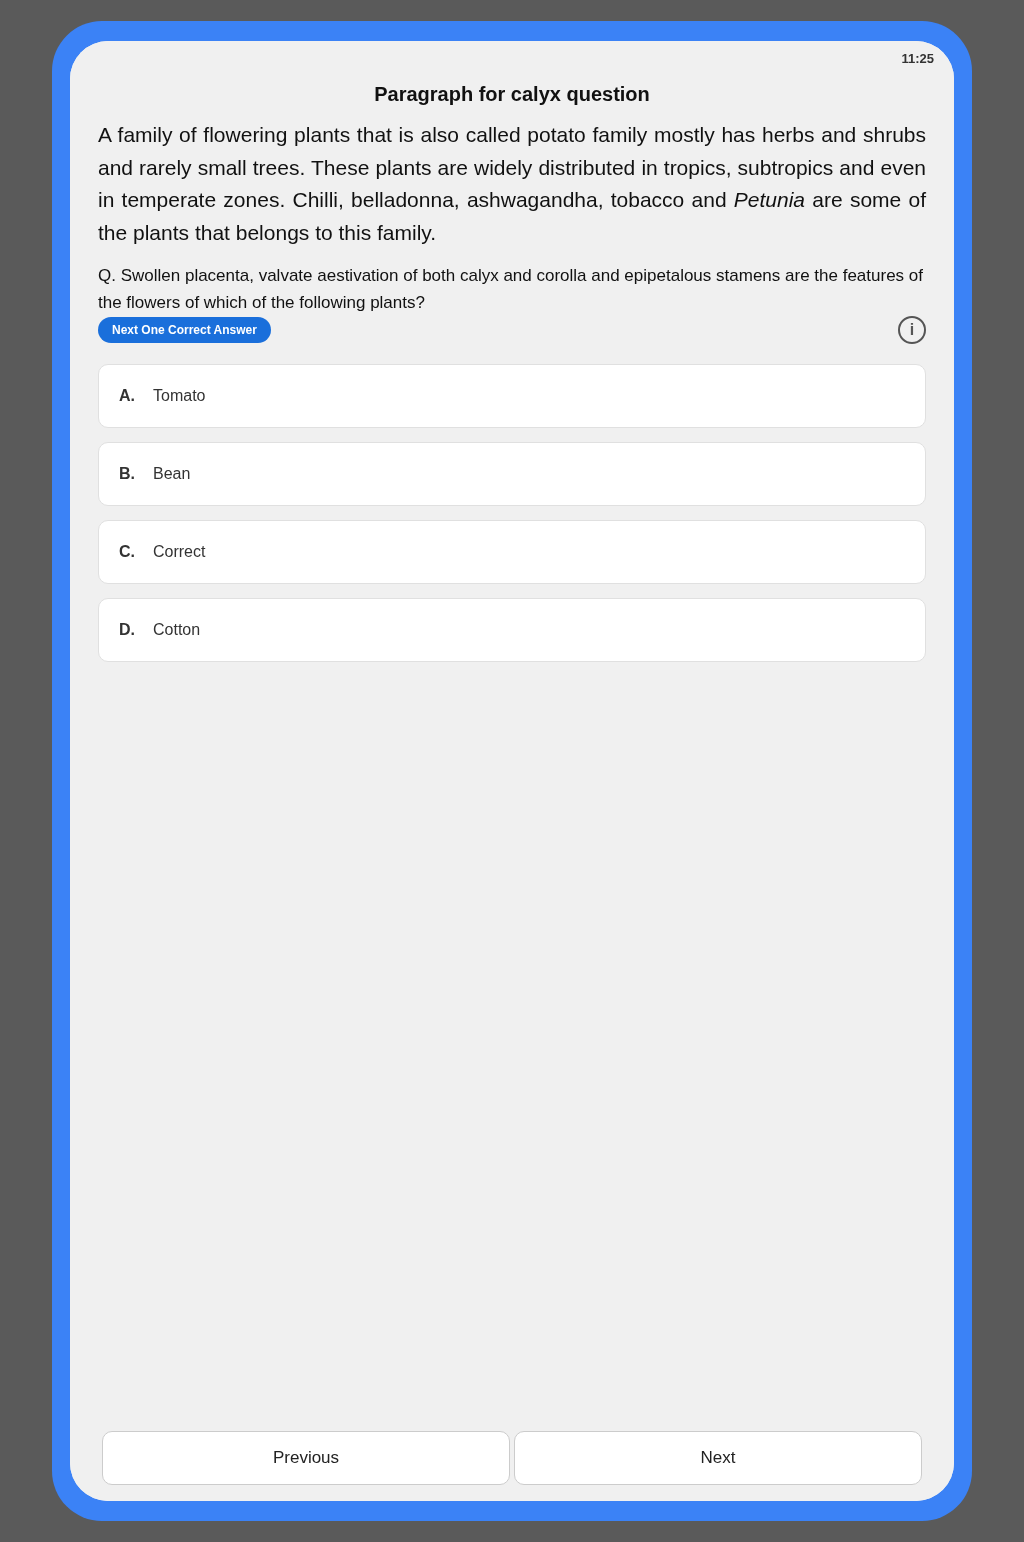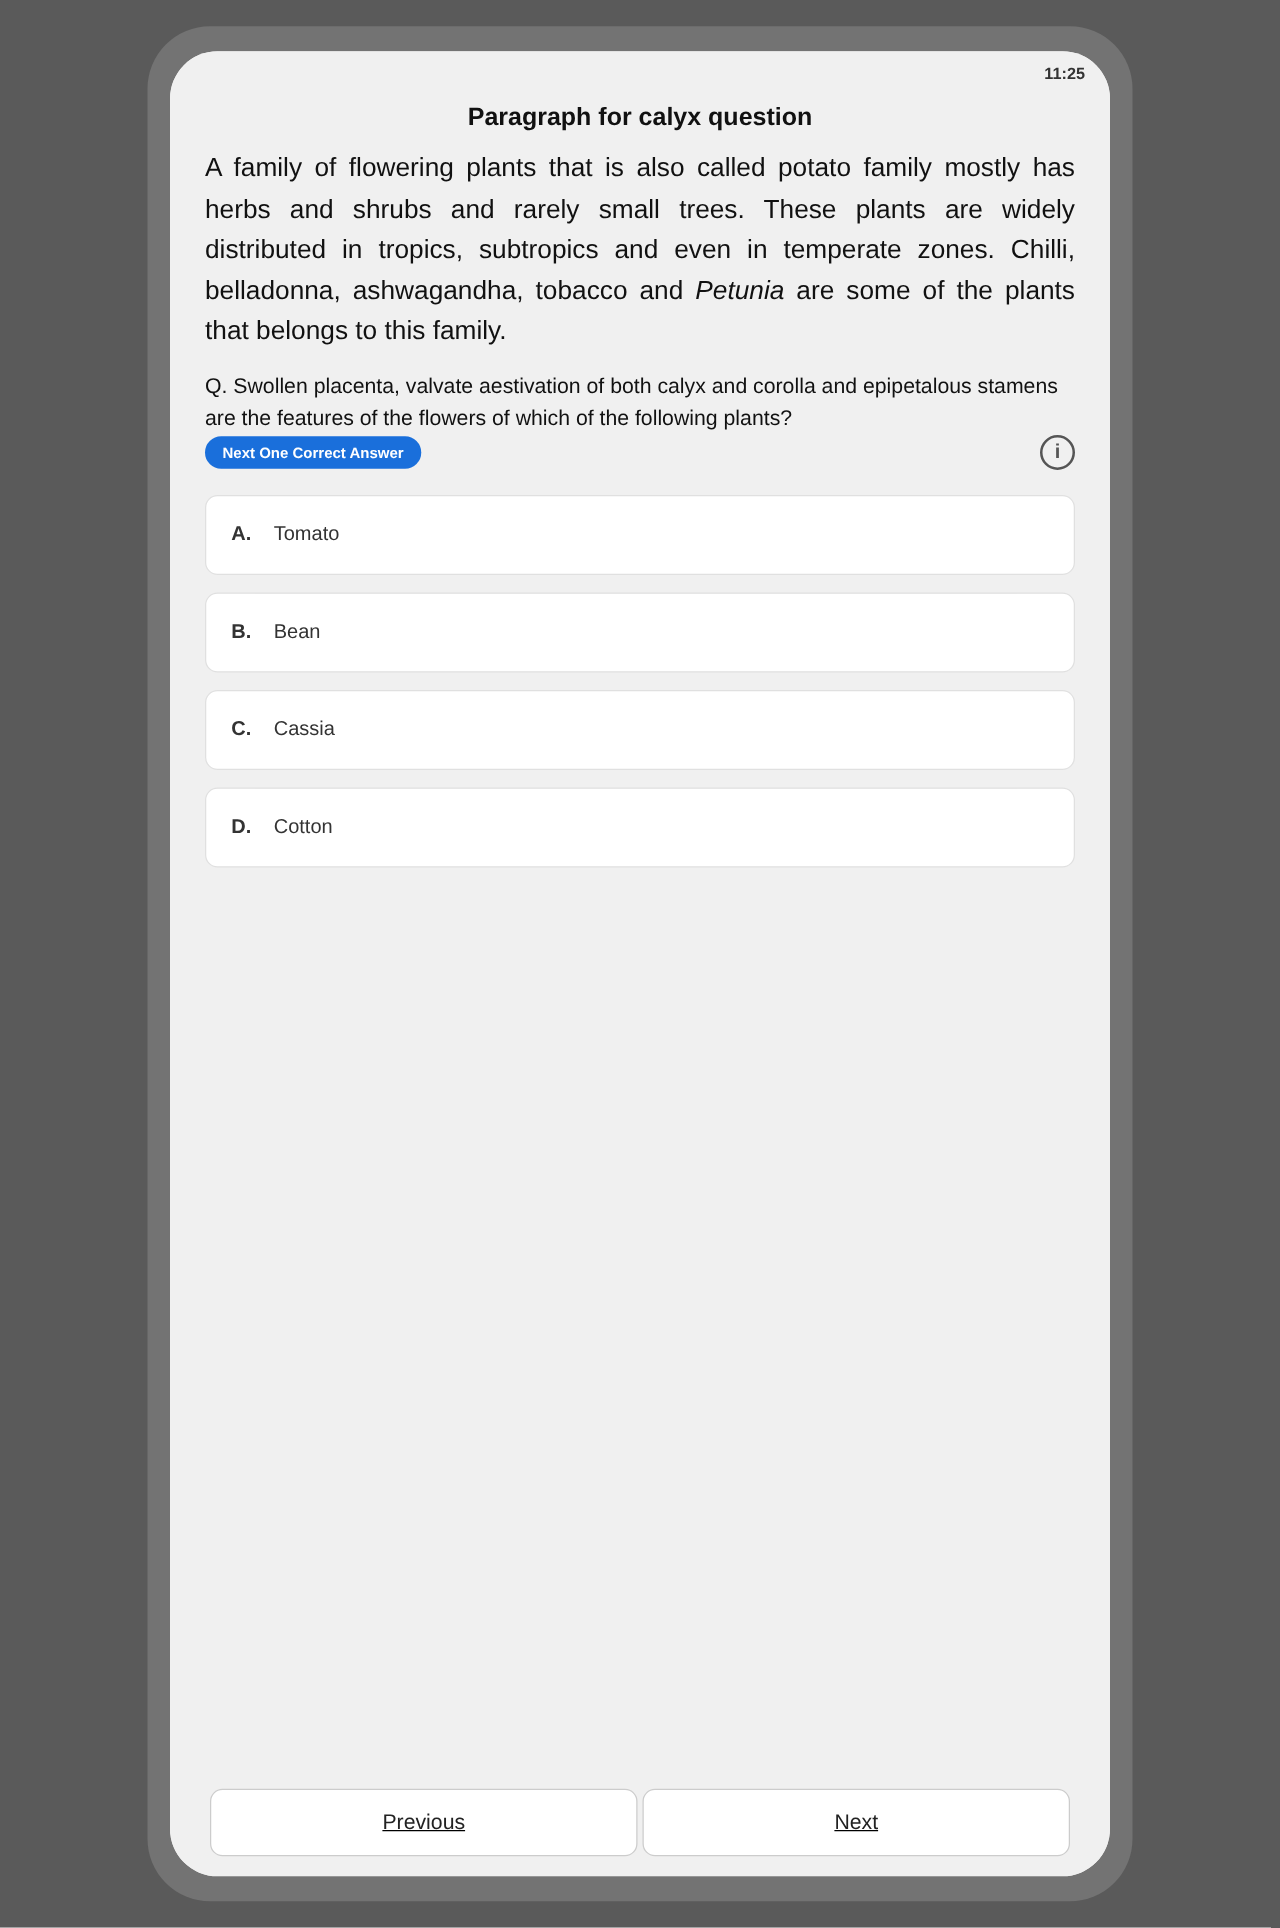--- a/index.html
+++ b/index.html
@@ -13,23 +13,23 @@
       height: 1542px;
       background-color: #5a5a5a;
       display: flex;
       justify-content: center;
       align-items: center;
       font-family: 'Arial', sans-serif;
       overflow: hidden;
     }
 
     .phone-frame {
-      width: 788px;
+      width: 920px;
       height: 1500px;
-      background-color: #737373;
+      background-color: #3b82f6;
       border-radius: 50px;
       padding: 20px 18px;
       position: relative;
       display: flex;
       flex-direction: column;
     }
 
     .phone-screen {
       width: 100%;
       height: 100%;
@@ -150,21 +150,20 @@
     .option-text {
       font-size: 16px;
       color: #333;
     }
 
     .nav-buttons {
       display: flex;
       gap: 4px;
       padding: 0 4px;
       margin-top: auto;
-      text-decoration: underline;
     }
 
     .nav-btn {
       flex: 1;
       background-color: #fff;
       border: 1.5px solid #ccc;
       border-radius: 10px;
       padding: 16px;
       font-size: 17px;
       font-weight: 500;
@@ -205,21 +204,21 @@
           <span class="option-text">Tomato</span>
         </div>
 
         <div class="option-card">
           <span class="option-letter">B.</span>
           <span class="option-text">Bean</span>
         </div>
 
         <div class="option-card">
           <span class="option-letter">C.</span>
-          <span class="option-text">Cassia</span>
+          <span class="option-text">Correct</span>
         </div>
 
         <div class="option-card">
           <span class="option-letter">D.</span>
           <span class="option-text">Cotton</span>
         </div>
 
       </div>
 
       <div class="nav-buttons">

